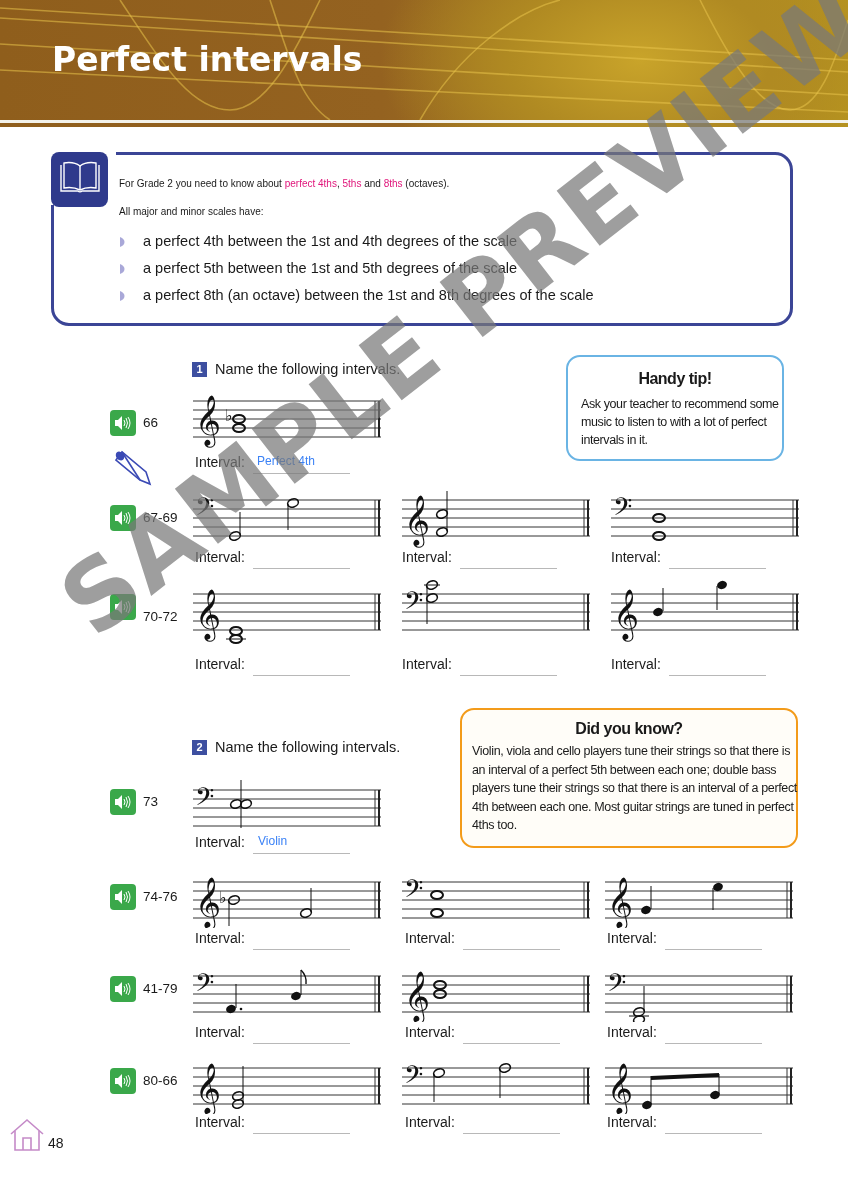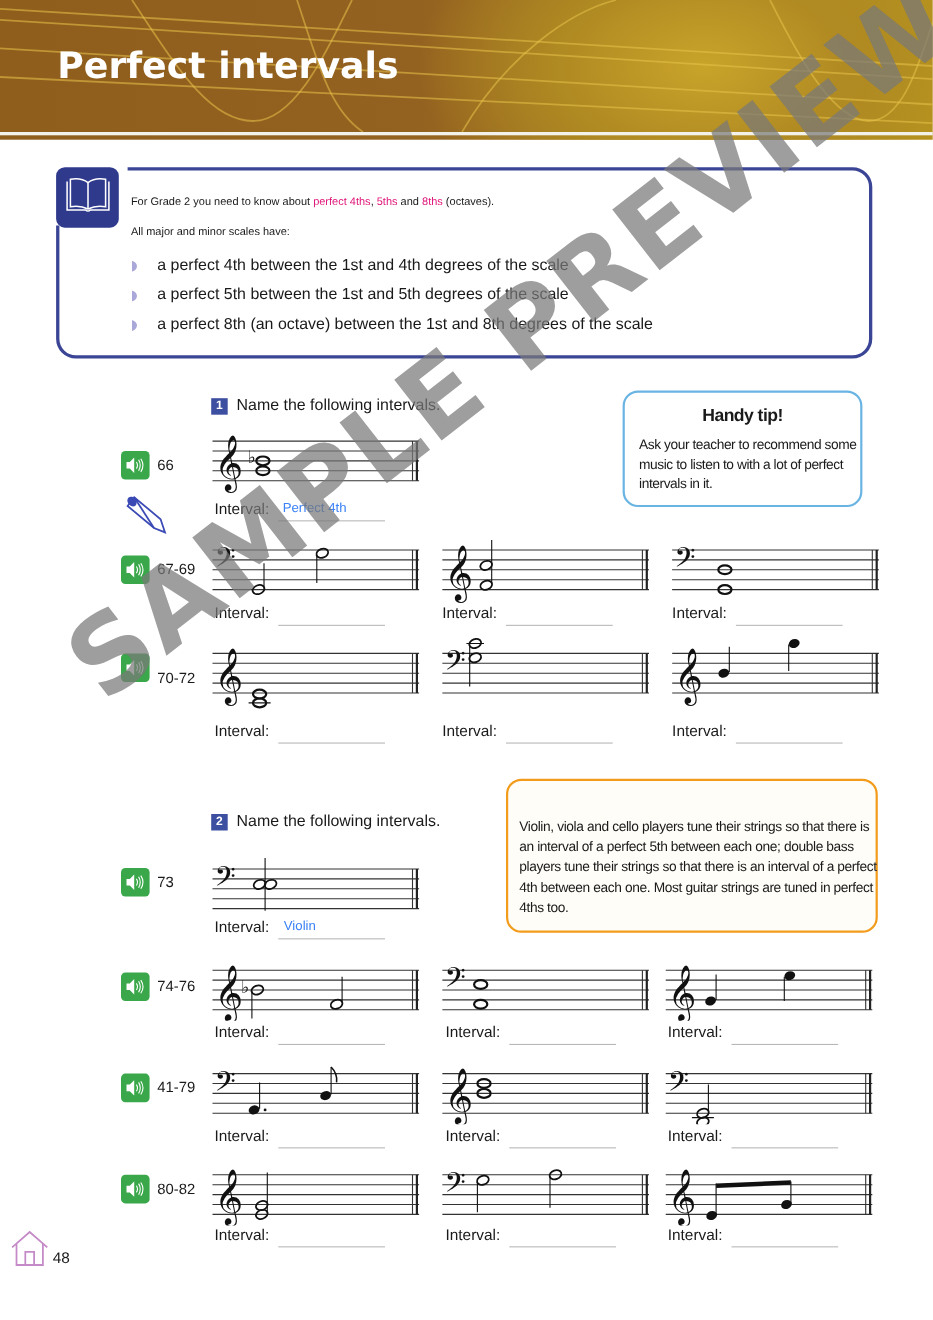--- a/index.html
+++ b/index.html
@@ -233,20 +233,21 @@
   <text x="2" y="49" font-size="44" fill="#111">𝄞</text>
   <ellipse cx="47" cy="32" rx="5" ry="4" fill="#111" transform="rotate(-20 47 32)"></ellipse>
   <line x1="52" y1="31" x2="52" y2="8" stroke="#111"></line>
   <ellipse cx="111" cy="5" rx="5" ry="4" fill="#111" transform="rotate(-20 111 5)"></ellipse>
   <line x1="106" y1="6" x2="106" y2="30" stroke="#111"></line>
 </svg>
 <div class="interval-label" style="left:611px; top:656px;">Interval:</div>
 <div class="answer-line" style="left:669px; top:675px;"></div>
 
 <div class="know-box">
+  <div class="know-title">Did you know?</div>
   <div class="know-body">Violin, viola and cello players tune their strings so that there is an interval of a perfect 5th between each one; double bass players tune their strings so that there is an interval of a perfect 4th between each one. Most guitar strings are tuned in perfect 4ths too.</div>
 </div>
 
 <div class="qnum" style="left:192px; top:740px;">2</div>
 <div class="qtext" style="left:215px; top:739px;">Name the following intervals.</div>
 
 <div class="audio" style="left:110px; top:789px;">
   <svg width="18" height="16" viewBox="0 0 18 16">
       <path d="M1,5 L4,5 L8,1 L8,15 L4,11 L1,11 Z" fill="#fff"></path>
       <path d="M10,5 Q12,8 10,11 M12,3 Q15,8 12,13 M14,2 Q18,8 14,14" stroke="#fff" stroke-width="1" fill="none"></path>
@@ -356,21 +357,21 @@
 </svg>
 <div class="interval-label" style="left:607px; top:1024px;">Interval:</div>
 <div class="answer-line" style="left:665px; top:1043px;"></div>
 
 <div class="audio" style="left:110px; top:1068px;">
   <svg width="18" height="16" viewBox="0 0 18 16">
       <path d="M1,5 L4,5 L8,1 L8,15 L4,11 L1,11 Z" fill="#fff"></path>
       <path d="M10,5 Q12,8 10,11 M12,3 Q15,8 12,13 M14,2 Q18,8 14,14" stroke="#fff" stroke-width="1" fill="none"></path>
     </svg>
 </div>
-<div class="track" style="left:143px; top:1073px;">80-82</div>
+<div class="track" style="left:143px; top:1073px;">80-66</div>
 <svg class="staff" style="left:193px; top:1054px;" width="190" height="60">
   <g transform="translate(0,14)">
       <use href="#lines5"></use>
     </g>
   <text x="2" y="49" font-size="44" fill="#111">𝄞</text>
   <ellipse cx="45" cy="42" rx="5.5" ry="4" fill="none" stroke="#111" stroke-width="1.6" transform="rotate(-20 45 42)"></ellipse>
   <ellipse cx="45" cy="50" rx="5.5" ry="4" fill="none" stroke="#111" stroke-width="1.6" transform="rotate(-20 45 50)"></ellipse>
   <line x1="50" y1="49" x2="50" y2="12" stroke="#111"></line>
 </svg>
 <div class="interval-label" style="left:195px; top:1114px;">Interval:</div>

